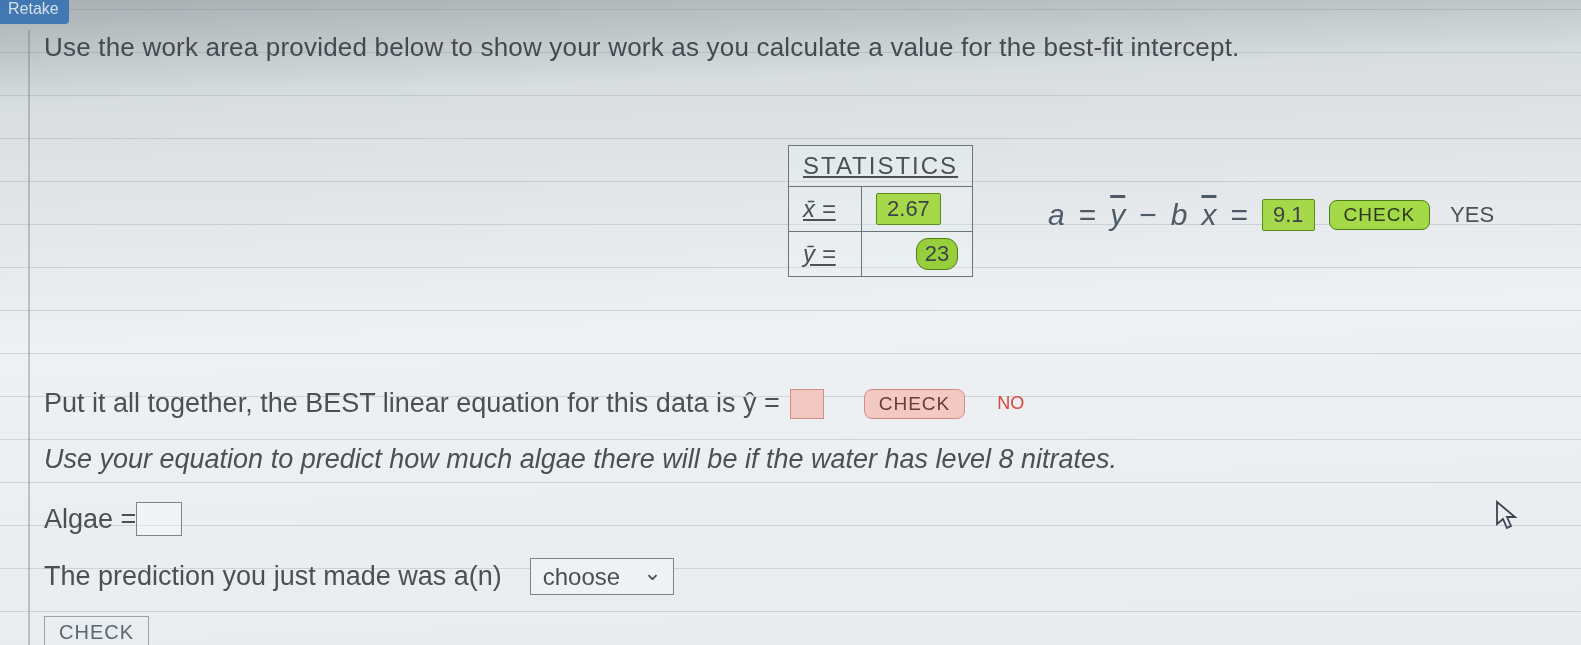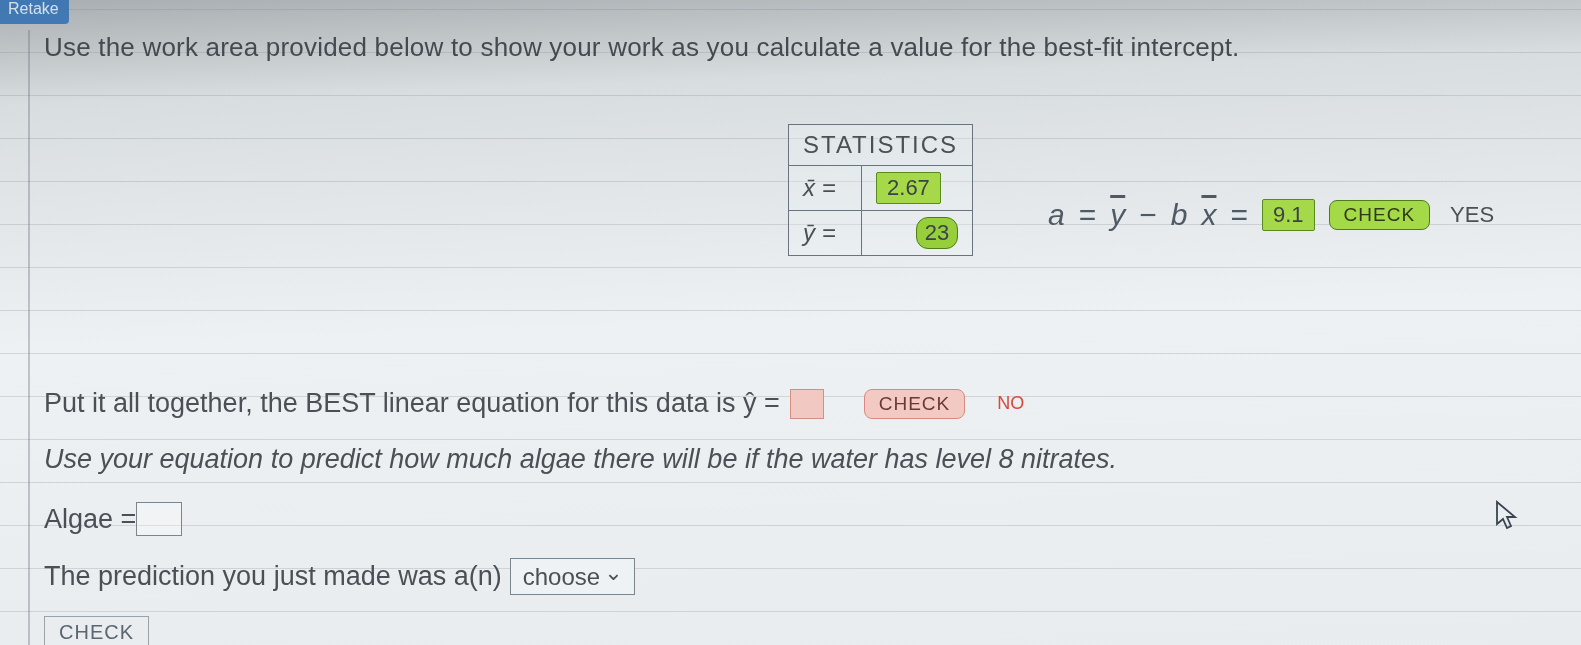--- a/index.html
+++ b/index.html
@@ -28,22 +28,22 @@
   }
   .instruction {
     position: absolute; top: 32px; left: 44px; right: 20px;
     font-size: 26px; color: #444a50; letter-spacing: 0.2px;
   }
   .vline {
     position: absolute; top: 30px; left: 28px; width: 2px; height: 615px;
     background: rgba(100,110,120,0.35);
   }
   .stats-table {
-    position: absolute; top: 124px; left: 788px;
-    border-collapse: collapse; font-size: 24px; color: #4a5055;
+    position: absolute; top: 145px; left: 788px;
+    border-collapse: collapse; font-size: 24px; color: #4a5055; text-decoration: underline;
   }
   .stats-table td, .stats-table th {
     border: 1.5px solid #6a747d; padding: 6px 14px; text-align: left;
     background: rgba(240,244,247,0.3);
   }
   .stats-table th { font-weight: normal; font-size: 24px; letter-spacing: 2px; }
   .val-green {
     display: inline-block; background: #a6d94a; border: 1.5px solid #5a8a1e;
     padding: 2px 10px; color: #3b4248; font-size: 22px; border-radius: 2px;
   }
@@ -70,31 +70,31 @@
   }
   .formula .eq { font-style: normal; }
   .overline { text-decoration: overline; }
   .q-line {
     position: absolute; left: 44px; right: 20px;
     font-size: 27px; color: #4a5055;
   }
   .q1 { top: 388px; display:flex; align-items:center; gap:10px; flex-wrap:nowrap; }
   .q2 { top: 444px; font-style: italic; }
   .q3 { top: 502px; display:flex; align-items:center; }
-  .q4 { top: 558px; display:flex; align-items:center; gap:8px; }
+  .q4 { top: 558px; display:flex; align-items:center; gap:28px; }
   .empty-box {
     display:inline-block; width:46px; height:34px;
     border:1.5px solid #7a858e; background:rgba(255,255,255,0.3);
   }
   .pink-box {
     display:inline-block; width:34px; height:30px;
     background:#f2c8c3; border:1.5px solid #d58e86;
   }
   select.choose {
-    font-size:24px; color:#4a5055; padding:4px 33px 4px 12px;
+    font-size:24px; color:#4a5055; padding:4px 52px 4px 12px;
     border:1.5px solid #7a858e; background:#eef2f4;
     appearance:none; position:relative;
   }
   .select-wrap { position:relative; display:inline-block; }
   .select-wrap::after {
     content:"⌄"; position:absolute; right:12px; top:2px;
     font-size:22px; color:#4a5055; pointer-events:none;
   }
   .bottom-check {
     position:absolute; left:44px; top:616px;

